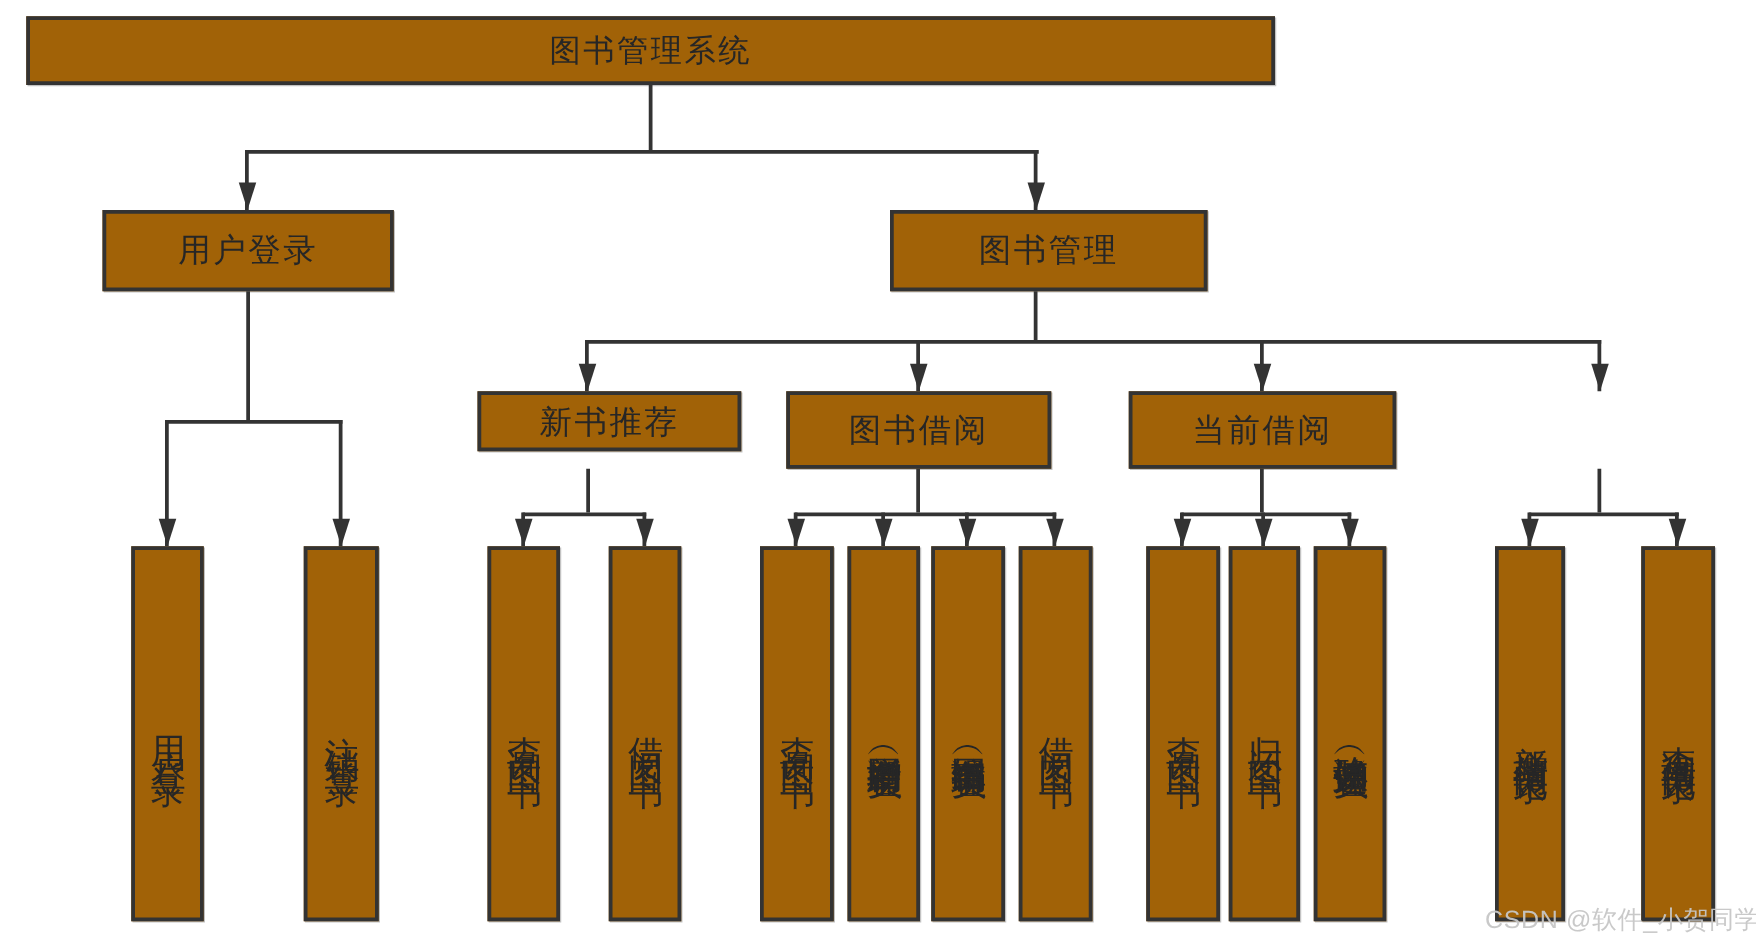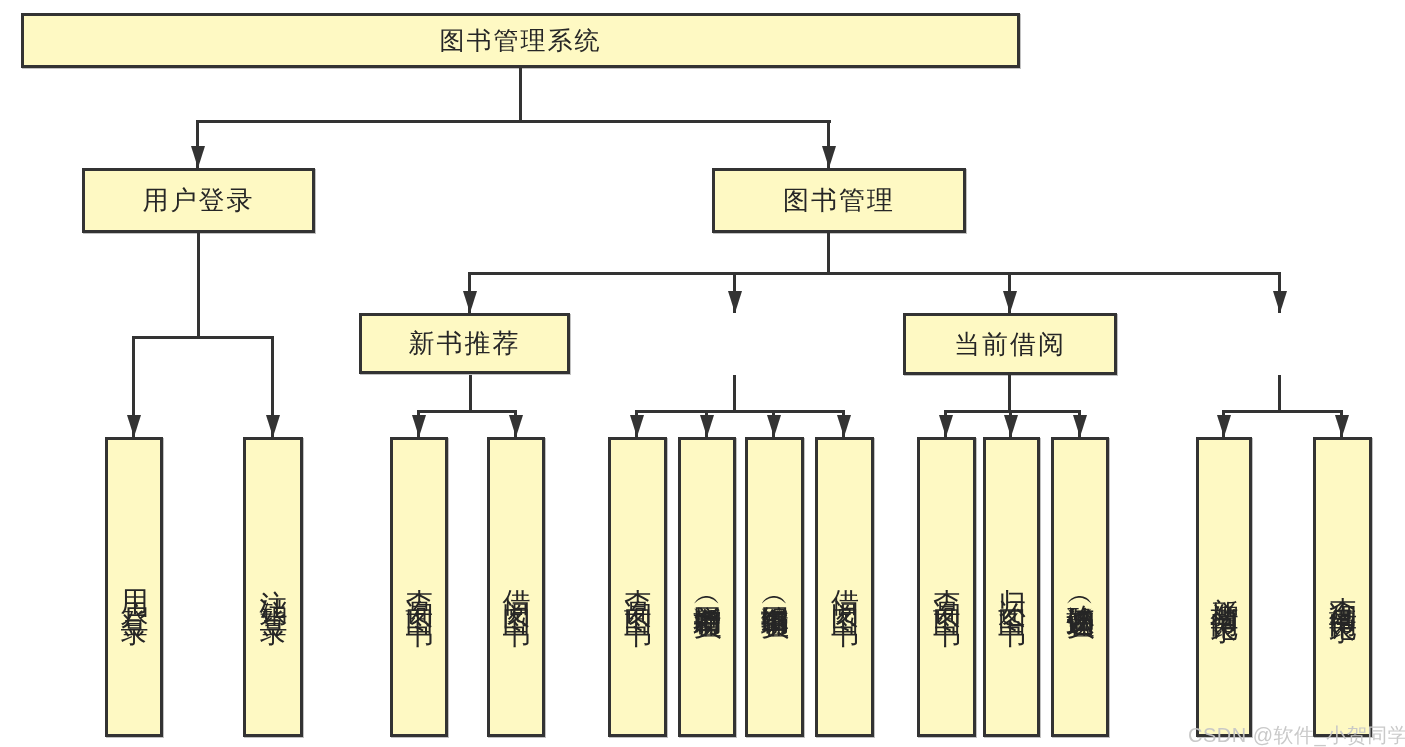--- a/index.html
+++ b/index.html
@@ -13,21 +13,21 @@
     position:relative;
     width:1405px;height:747px;
     background:var(--bg);
     font-family:"Liberation Sans", sans-serif;
     color:var(--text);
     overflow:hidden;
   }
   .box{
     position:absolute;
     border:3px solid var(--line);
-    background:#fef9c3;
+    background:#a16207;
     box-sizing:border-box;
     display:flex;align-items:center;justify-content:center;
     box-shadow:1px 1px 0 rgba(80,80,80,.35);
   }
   .hnode{font-size:26px;letter-spacing:2px;color:var(--text);}
   .root{font-size:25px;}
   .leaf{z-index:1;}
   .vtext{
     writing-mode:vertical-rl;
     text-orientation:mixed;
@@ -85,22 +85,25 @@
   <div class="arrow" style="left:132px;top:336px;height:101px;"></div>
   <div class="arrow" style="left:271px;top:336px;height:101px;"></div>
 
   <div class="vline" style="left:827px;top:233px;height:39px;"></div>
   <div class="hline" style="left:469px;top:272px;width:812px;"></div>
   <div class="arrow" style="left:468px;top:272px;height:41px;"></div>
   <div class="arrow" style="left:733px;top:272px;height:41px;"></div>
   <div class="arrow" style="left:1008px;top:272px;height:41px;"></div>
   <div class="arrow" style="left:1278px;top:272px;height:41px;"></div>
 
-  <div class="box hnode" style="left:359px;top:313px;width:211px;height:61px;">
+  <div class="box hnode" style="left:382px;top:313px;width:211px;height:48px;">
     <span>新书推荐</span>
+  </div>
+  <div class="box hnode" style="left:629px;top:313px;width:212px;height:62px;">
+    <span>图书借阅</span>
   </div>
   <div class="box hnode" style="left:903px;top:313px;width:214px;height:62px;">
     <span>当前借阅</span>
   </div>
 
   <div class="vline" style="left:469px;top:375px;height:35px;"></div>
   <div class="hline" style="left:418px;top:410px;width:99px;"></div>
   <div class="arrow" style="left:417px;top:410px;height:27px;"></div>
   <div class="arrow" style="left:514px;top:410px;height:27px;"></div>
 

